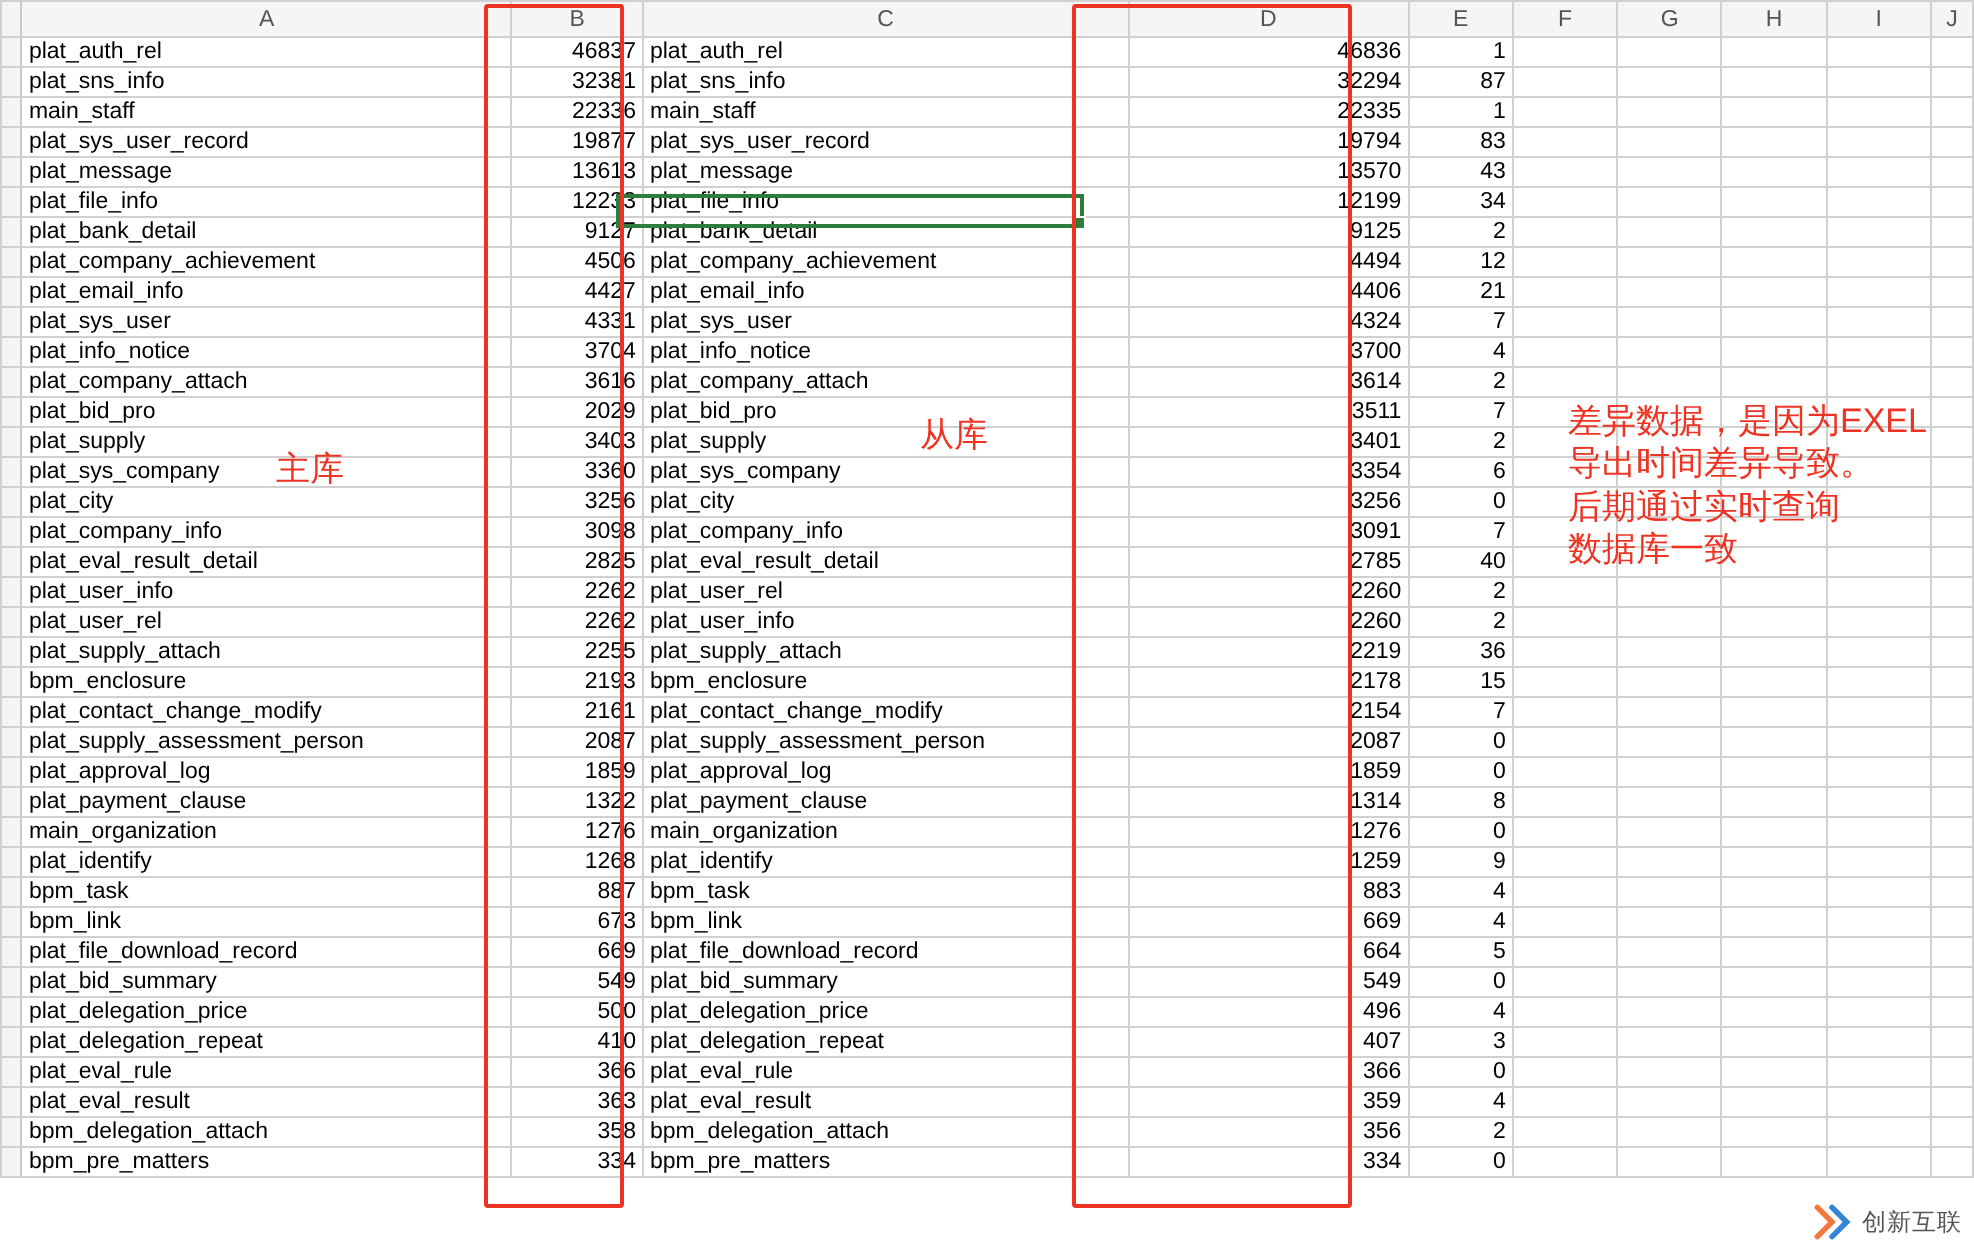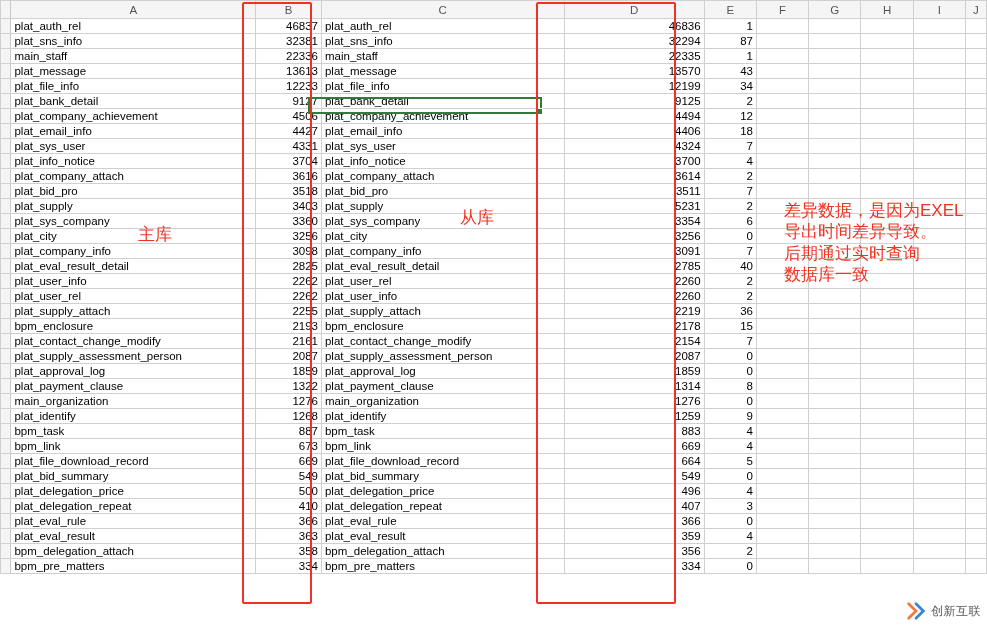--- a/index.html
+++ b/index.html
@@ -182,20 +182,33 @@
           <td class="num">22335</td>
           <td class="num">1</td>
           <td></td>
           <td></td>
           <td></td>
           <td></td>
           <td></td>
         </tr>
         <tr>
           <td class="rowhead"></td>
+          <td class="txt">plat_sys_user_record</td>
+          <td class="num">19877</td>
+          <td class="txt">plat_sys_user_record</td>
+          <td class="num">19794</td>
+          <td class="num">83</td>
+          <td></td>
+          <td></td>
+          <td></td>
+          <td></td>
+          <td></td>
+        </tr>
+        <tr>
+          <td class="rowhead"></td>
           <td class="txt">plat_message</td>
           <td class="num">13613</td>
           <td class="txt">plat_message</td>
           <td class="num">13570</td>
           <td class="num">43</td>
           <td></td>
           <td></td>
           <td></td>
           <td></td>
           <td></td>
@@ -238,21 +251,21 @@
           <td></td>
           <td></td>
           <td></td>
         </tr>
         <tr>
           <td class="rowhead"></td>
           <td class="txt">plat_email_info</td>
           <td class="num">4427</td>
           <td class="txt">plat_email_info</td>
           <td class="num">4406</td>
-          <td class="num">18</td>
+          <td class="num">21</td>
           <td></td>
           <td></td>
           <td></td>
           <td></td>
           <td></td>
         </tr>
         <tr>
           <td class="rowhead"></td>
           <td class="txt">plat_sys_user</td>
           <td class="num">4331</td>
@@ -287,36 +300,36 @@
           <td class="num">2</td>
           <td></td>
           <td></td>
           <td></td>
           <td></td>
           <td></td>
         </tr>
         <tr>
           <td class="rowhead"></td>
           <td class="txt">plat_bid_pro</td>
-          <td class="num">3518</td>
+          <td class="num">2029</td>
           <td class="txt">plat_bid_pro</td>
           <td class="num">3511</td>
           <td class="num">7</td>
           <td></td>
           <td></td>
           <td></td>
           <td></td>
           <td></td>
         </tr>
         <tr>
           <td class="rowhead"></td>
           <td class="txt">plat_supply</td>
           <td class="num">3403</td>
           <td class="txt">plat_supply</td>
-          <td class="num">5231</td>
+          <td class="num">3401</td>
           <td class="num">2</td>
           <td></td>
           <td></td>
           <td></td>
           <td></td>
           <td></td>
         </tr>
         <tr>
           <td class="rowhead"></td>
           <td class="txt">plat_sys_company</td>

